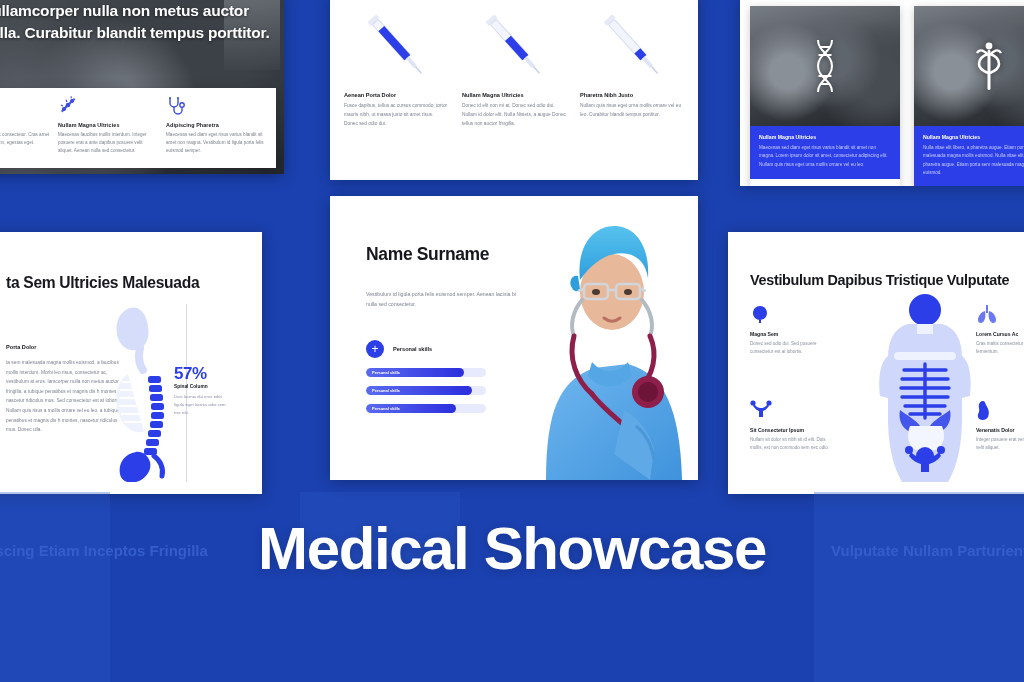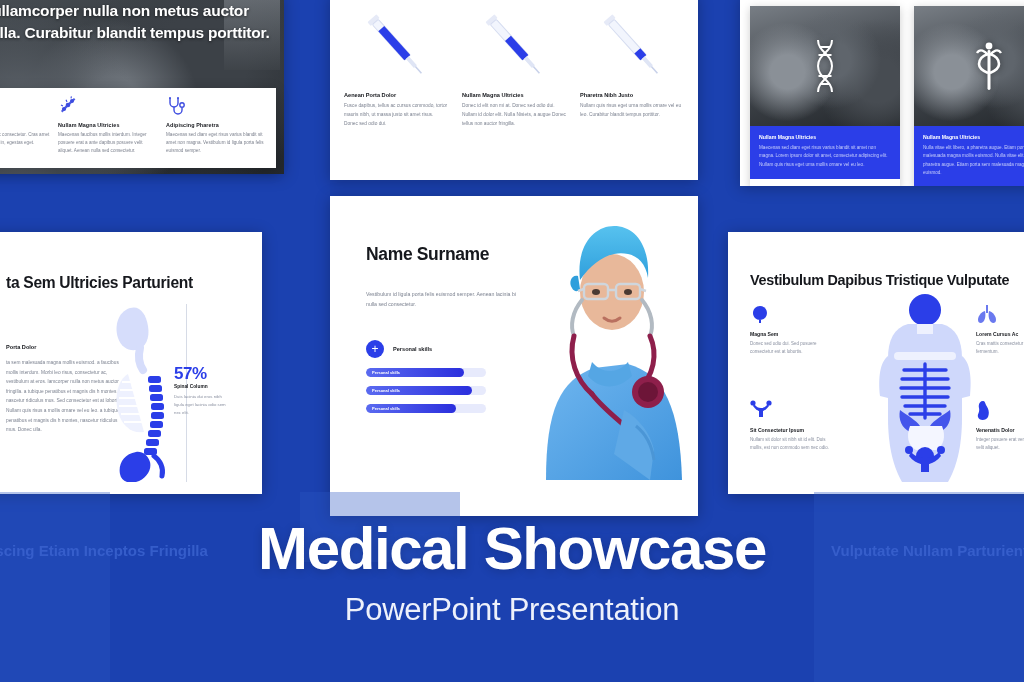--- a/index.html
+++ b/index.html
@@ -85,21 +85,21 @@
   .ml-title { position:absolute; left:70px; top:42px; font-size:15.6px; font-weight:bold; color:#16181d; letter-spacing:-.3px; white-space:nowrap;}
   .ml-sub { position:absolute; left:70px; top:112px; font-size:5.6px; font-weight:bold; color:#16181d;}
   .ml-body { position:absolute; left:70px; top:126px; width:120px; font-size:4.8px; line-height:2; color:#7c8290;}
   .ml-fig { position:absolute; left:168px; top:70px; width:90px; height:180px;}
   .ml-axis { position:absolute; left:250px; top:72px; width:1px; height:178px; background:#d6dbe6;}
   .ml-pct { position:absolute; left:238px; top:132px; font-size:17px; font-weight:bold; color:#2b3ee8; letter-spacing:-.5px;}
   .ml-plab { position:absolute; left:238px; top:152px; font-size:4.8px; font-weight:bold; color:#16181d;}
   .ml-ptext{ position:absolute; left:238px; top:161px; width:52px; font-size:4.3px; line-height:1.9; color:#8a90a0;}
 
   
-  #slide-mc { left:330px; top:196px; width:368px; height:320px; }
+  #slide-mc { left:330px; top:196px; width:368px; height:284px; }
   .mc-name { position:absolute; left:36px; top:47px; font-size:17.5px; font-weight:bold; color:#16181d; line-height:1.32; letter-spacing:-.35px;}
   .mc-desc { position:absolute; left:36px; top:93px; width:170px; font-size:5.2px; line-height:1.95; color:#7c8290;}
   .mc-skill-row { position:absolute; left:36px; top:144px; display:flex; align-items:center; gap:9px;}
   .mc-plus { width:18px; height:18px; border-radius:50%; background:#2b3ee8; display:flex; align-items:center; justify-content:center; color:#fff; font-size:12px; line-height:1;}
   .mc-skill-lbl { font-size:5.6px; font-weight:bold; color:#16181d;}
   .mc-bars { position:absolute; left:36px; top:172px; width:120px; display:flex; flex-direction:column; gap:9px;}
   .mc-track { height:9px; border-radius:6px; background:#e7eafc; position:relative; overflow:hidden;}
   .mc-fill { position:absolute; left:0; top:0; bottom:0; border-radius:6px;
              background:linear-gradient(90deg,#5a6af0,#2b2fdd); display:flex; align-items:center;}
   .mc-fill span { font-size:4px; color:#fff; font-weight:bold; padding-left:6px; white-space:nowrap;}
@@ -251,21 +251,21 @@
         </div>
         <div class="tr-body">
           <div class="tr-h">Nullam Magna Ultricies</div>
           <div class="tr-p">Nulla vitae elit libero, a pharetra augue. Etiam porta sem malesuada magna mollis euismod. Nulla vitae elit libero, a pharetra augue. Etiam porta sem malesuada magna mollis euismod.</div>
         </div>
       </div>
     </div>
   </div>
 
   <div class="slide slide-shadow" id="slide-ml">
-    <div class="ml-title">ta Sem Ultricies Parturient</div>
+    <div class="ml-title">ta Sem Ultricies Malesuada</div>
     <div class="ml-sub">Porta Dolor</div>
     <div class="ml-body">ta sem malesuada magna mollis euismod. a faucibus mollis interdum. Morbi leo risus, consectetur ac, vestibulum at eros. lamcorper nulla non metus auctor fringilla. a tubique penatibus et magnis dis h montes, nascetur ridiculus mus. Sed consectetur est at lobortis. Nullam quis risus a mollis ornare vel eu leo. a tubique penatibus et magnis dis h montes, nascetur ridiculus mus. Donec ulla.</div>
     <div class="ml-fig">
       <svg width="90" height="180" viewBox="0 0 90 180">
         <path d="M26 6c-12 4-16 18-12 30 3 9 10 13 18 12 10-2 14-12 12-24C42 12 36 3 26 6z" fill="#d6ddfb"></path>
         <path d="M36 46c-2 8-1 16 3 22" stroke="#d6ddfb" stroke-width="8" fill="none" stroke-linecap="round"></path>
         <path d="M24 72c-10 6-14 22-10 38 4 14 14 22 26 20" fill="#eef1fe"></path>
         <g stroke="#fff" stroke-width="2.2" fill="none">
           <path d="M18 80h28M16 88h30M15 96h31M15 104h31M17 112h29M20 120h26"></path>
         </g>
@@ -429,16 +429,15 @@
     </div>
   </div>
 
   <div class="hero">
     <div class="hero-ghost-block" style="left:0; top:0; width:110px; height:190px;"></div>
     <div class="hero-ghost-block" style="left:300px; top:0; width:160px; height:70px;"></div>
     <div class="hero-ghost-block" style="right:0; top:0; width:210px; height:190px;"></div>
     <div class="hero-ghost-l">piscing Etiam Inceptos Fringilla</div>
     <div class="hero-ghost-r">Vulputate Nullam Parturient</div>
     <div class="hero-title">Medical Showcase</div>
-    <div class="hero-sub">PowerPoint Presentation</div>
   </div>
 
 </div>
 
 </body></html>

